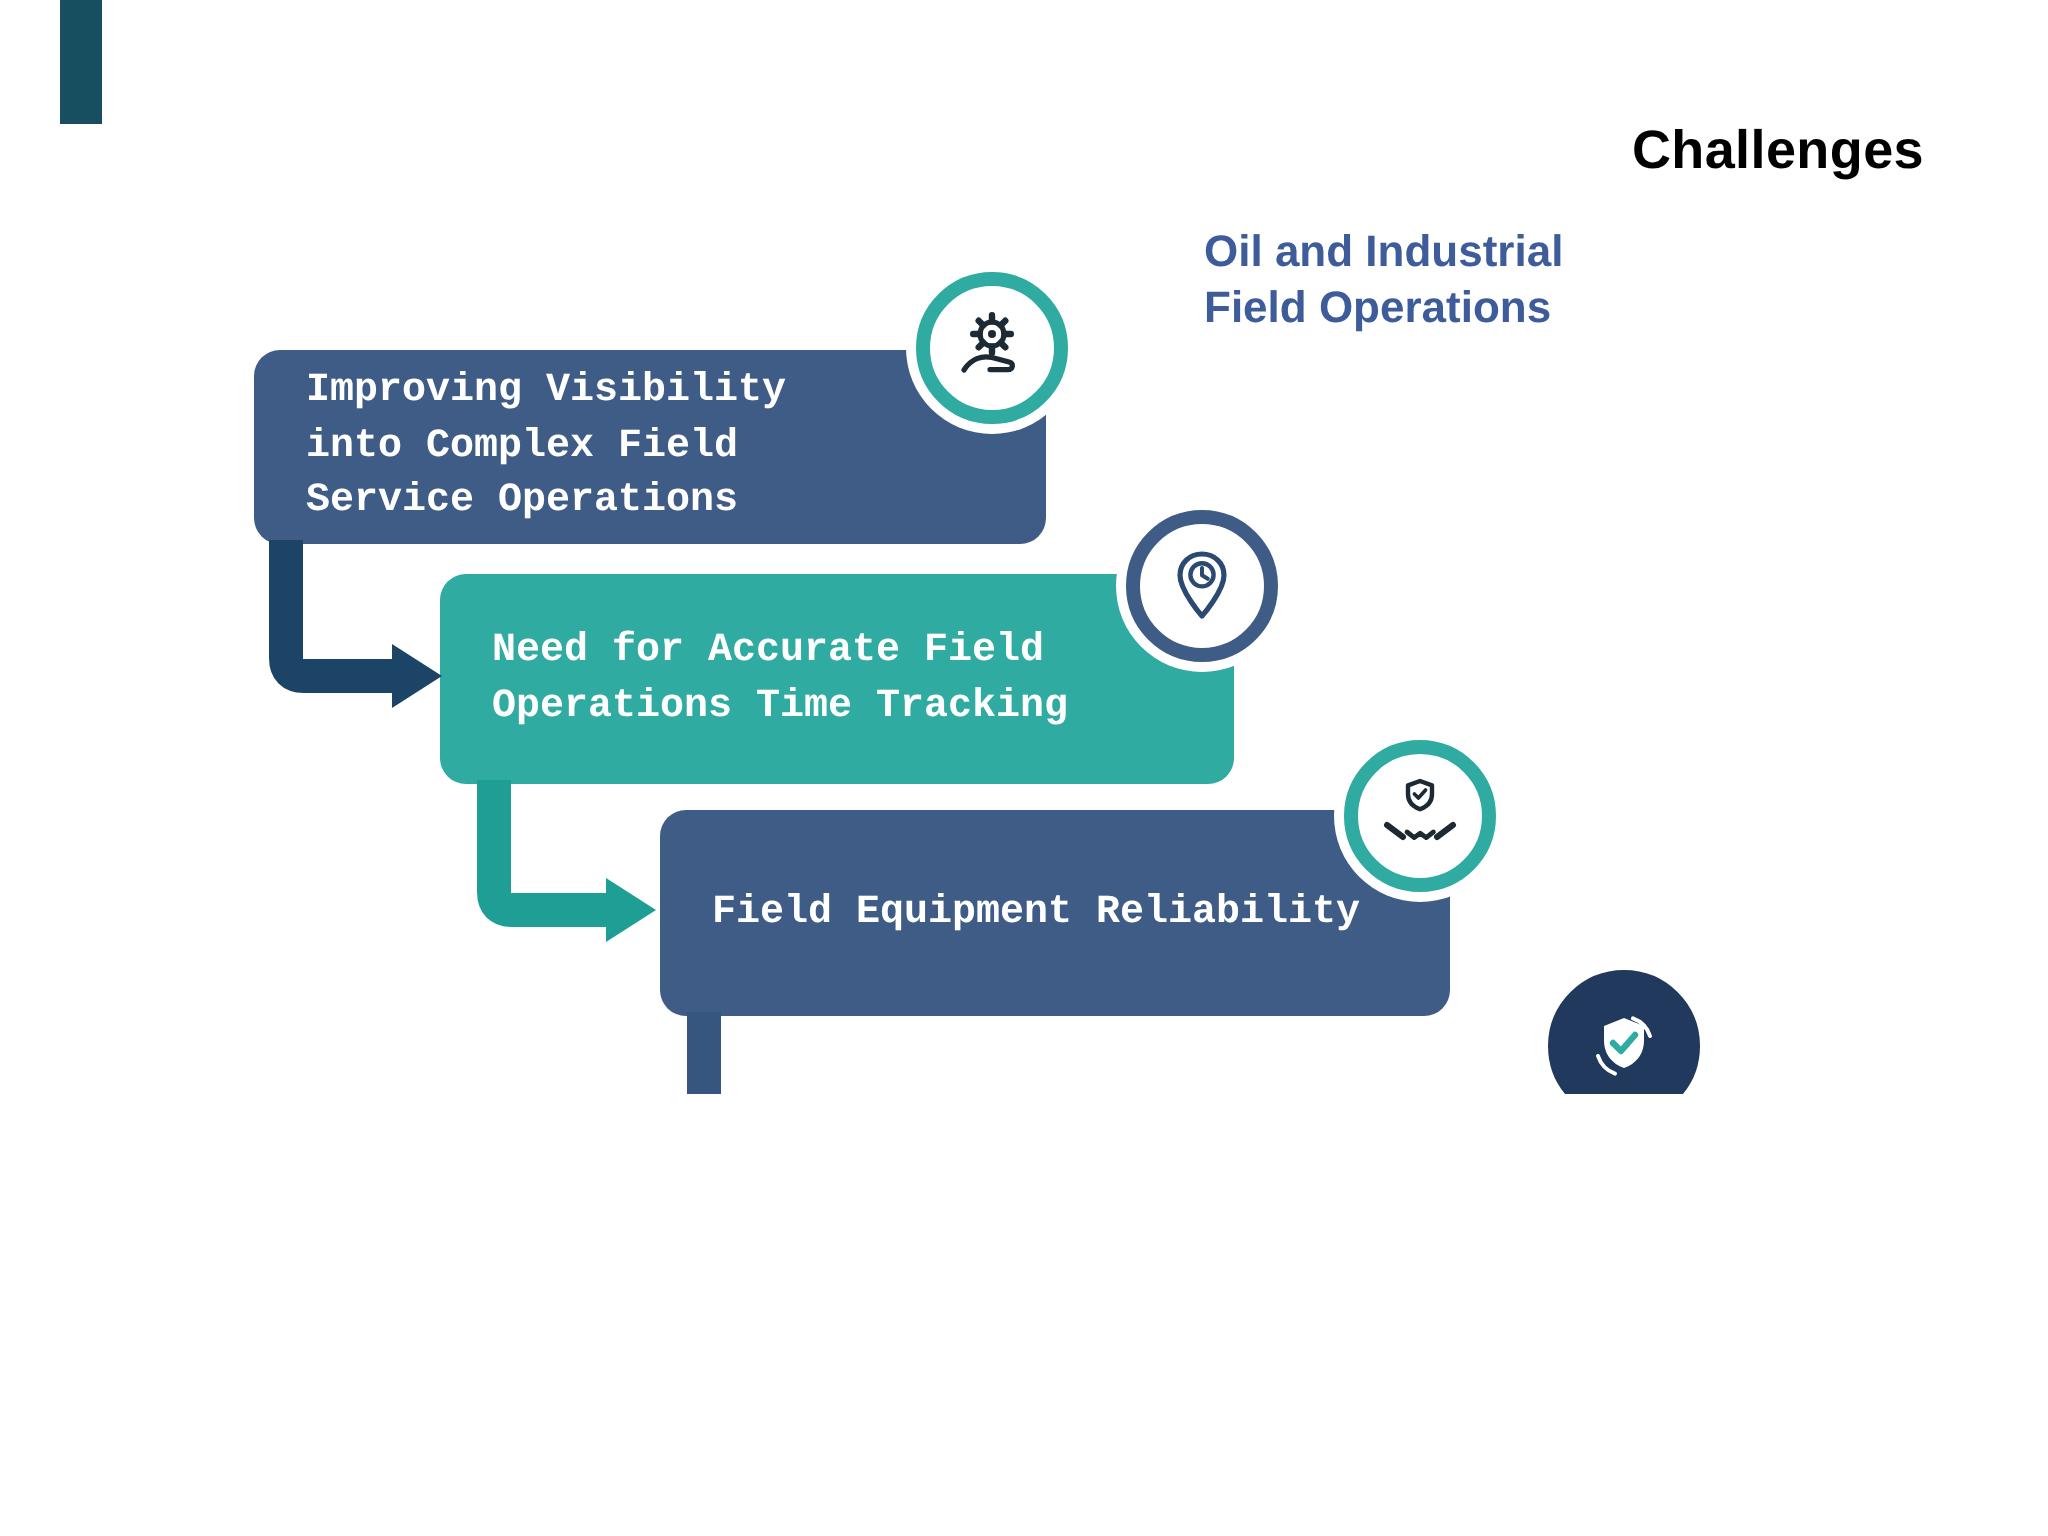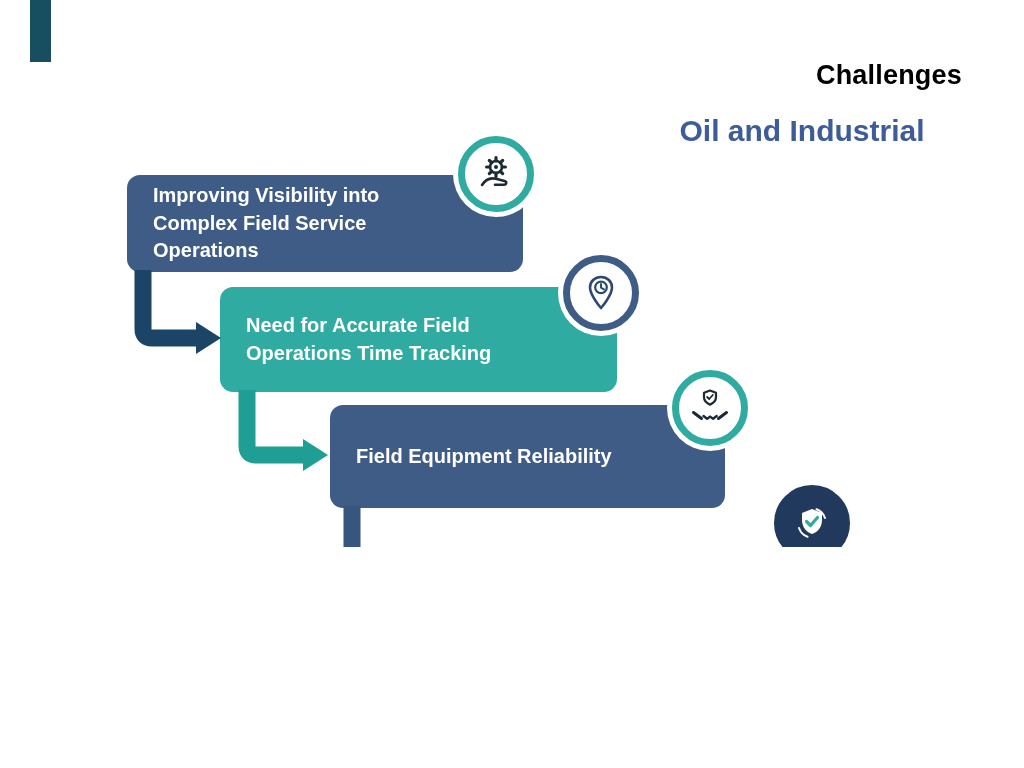--- a/index.html
+++ b/index.html
@@ -9,30 +9,30 @@
     overflow:hidden; font-family:"Liberation Sans", sans-serif;
   }
   .accent-bar { position:absolute; left:30px; top:0; width:21px; height:62px; background:#174e60; }
 
   .kicker {
     position:absolute; top:60px; right:62px;
     font-size:27px; font-weight:700; color:#000000; letter-spacing:.2px;
   }
   .main-title {
     position:absolute; top:112px; right:22px; width:400px;
-    text-align:center; font-size:30px; font-weight:700;
+    font-size:22px; font-weight:700;
     color:#3d5c99; line-height:1.28;
   }
 
   .step {
     position:absolute; border-radius:13px; display:flex; align-items:center;
     color:#ffffff; font-weight:700; font-size:20px; line-height:1.38;
     padding:0 30px 0 26px; box-sizing:border-box;
   }
-  .step .step-text { max-width:300px; }
+  .step .step-text { max-width:300px;font-family:Liberation Mono, monospace; }
   .step .step-text.nowrap { max-width:none; white-space:nowrap; }
   .dark { background:#3e5c86; }
   .teal { background:#2faba1; }
 
   #step1 { left:127px; top:175px; width:396px; height:97px; }
   #step2 { left:220px; top:287px; width:397px; height:105px; }
   #step3 { left:330px; top:405px; width:395px; height:103px; }
   #step4 { left:430px; top:523px; width:397px; height:99px; }
 
   .icon-badge {
@@ -56,20 +56,21 @@
 <body>
 
 <div class="canvas">
 
   <div class="accent-bar"></div>
 
   <div class="kicker">Challenges</div>
 
   <div class="main-title">
     <span>Oil and Industrial</span><br>
+    <span>Field Operations</span>
   </div>
 
   <svg class="arrows" viewBox="0 0 1024 768">
     <g>
       <path d="M143 270 L143 329 Q143 338 152 338 L196 338" fill="none" stroke="#1b4466" stroke-width="17"></path>
       <polygon points="196,322 196,354 221,338" fill="#1b4466"></polygon>
     </g>
     <g>
       <path d="M247 390 L247 446 Q247 455 256 455 L303 455" fill="none" stroke="#1f9e95" stroke-width="17"></path>
       <polygon points="303,439 303,471 328,455" fill="#1f9e95"></polygon>

